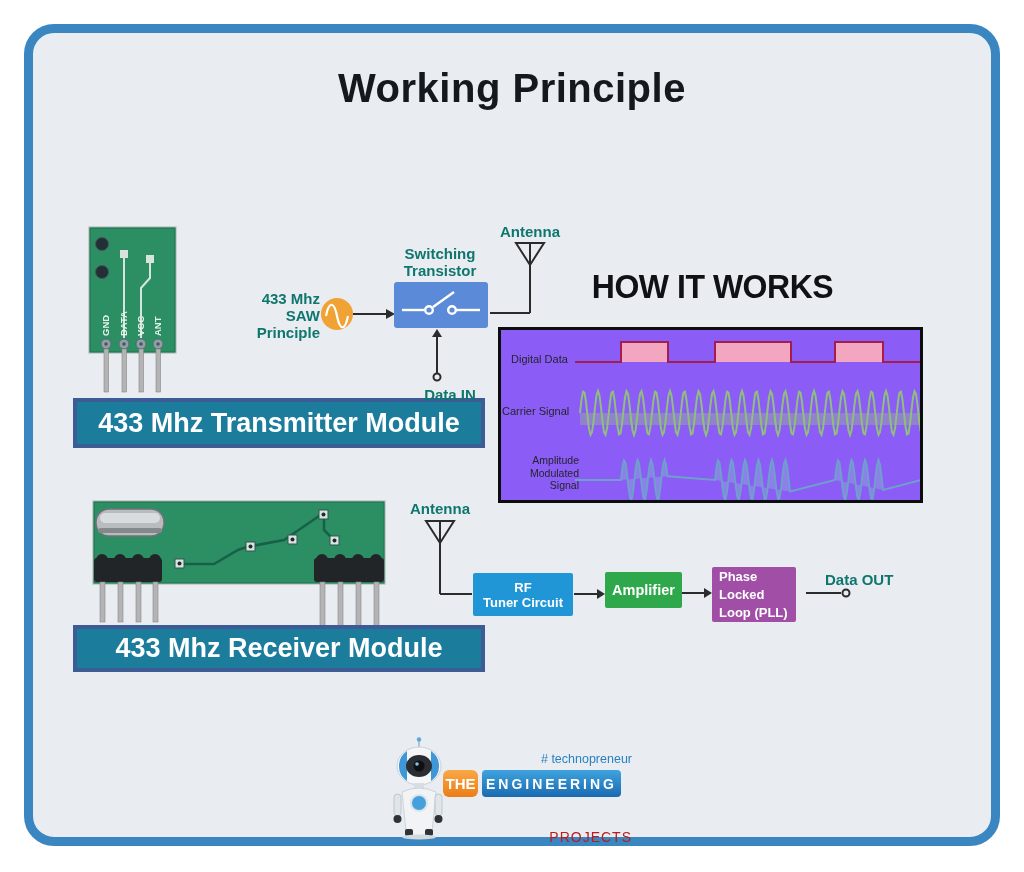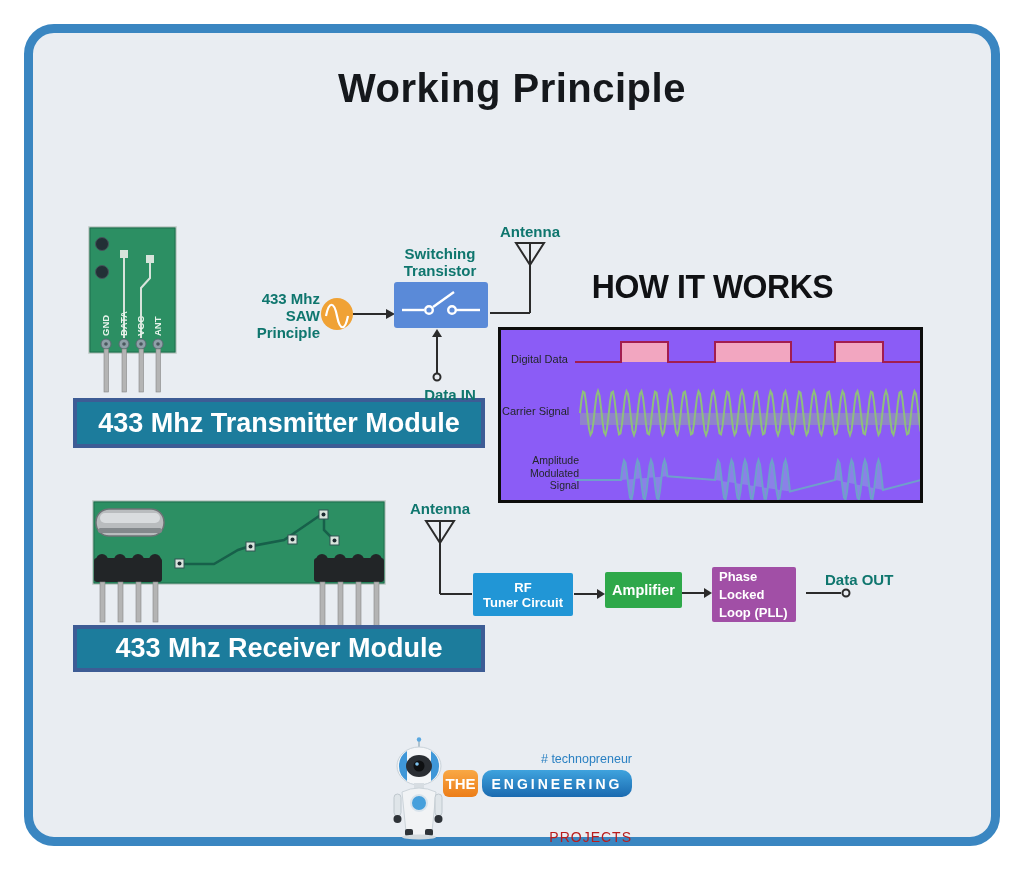--- a/index.html
+++ b/index.html
@@ -16,22 +16,22 @@
     color:#101114;letter-spacing:-.5px;transform:scaleX(.97);}
   .wavebox{left:498px;top:327px;width:425px;height:176px;border:3px solid #0d0d0d;
     background:#8b5cf6;box-sizing:border-box;}
   .wlabel{position:absolute;font-size:11px;color:#23262b;}
   .block{box-sizing:border-box;color:#fff;display:flex;flex-direction:column;align-items:center;
     justify-content:center;border-radius:2px;}
   .overlay{left:0;top:0;width:1024px;height:872px;pointer-events:none;}
   .logo-hash{left:440px;width:192px;top:752px;text-align:right;font-size:12.5px;font-weight:normal;color:#2a80c2;}
   .logo-the{left:443px;top:770px;width:35px;height:27px;background:linear-gradient(#f9a845,#ec7d18);
     color:#fff;font-weight:bold;font-size:15px;display:flex;align-items:center;justify-content:center;border-radius:6px;}
-  .logo-eng{left:482px;top:770px;width:150px;height:27px;background:linear-gradient(#3fa3de,#1a6ab0);
-    color:#fff;font-weight:bold;font-size:14px;letter-spacing:3px;display:flex;align-items:center;justify-content:center;border-radius:10px;}
+  .logo-eng{left:482px;top:770px;width:139px;height:27px;background:linear-gradient(#3fa3de,#1a6ab0);
+    color:#fff;font-weight:bold;font-size:14px;letter-spacing:3px;display:flex;align-items:center;justify-content:center;border-radius:4px;}
   .logo-proj{left:440px;width:192px;top:829px;text-align:right;font-size:14px;font-weight:normal;
     color:#b91c1c;letter-spacing:1px;}
 </style>
 </head>
 <body>
 
 <div class="card abs"></div>
 
 <div class="abs page-title">Working Principle</div>
 

